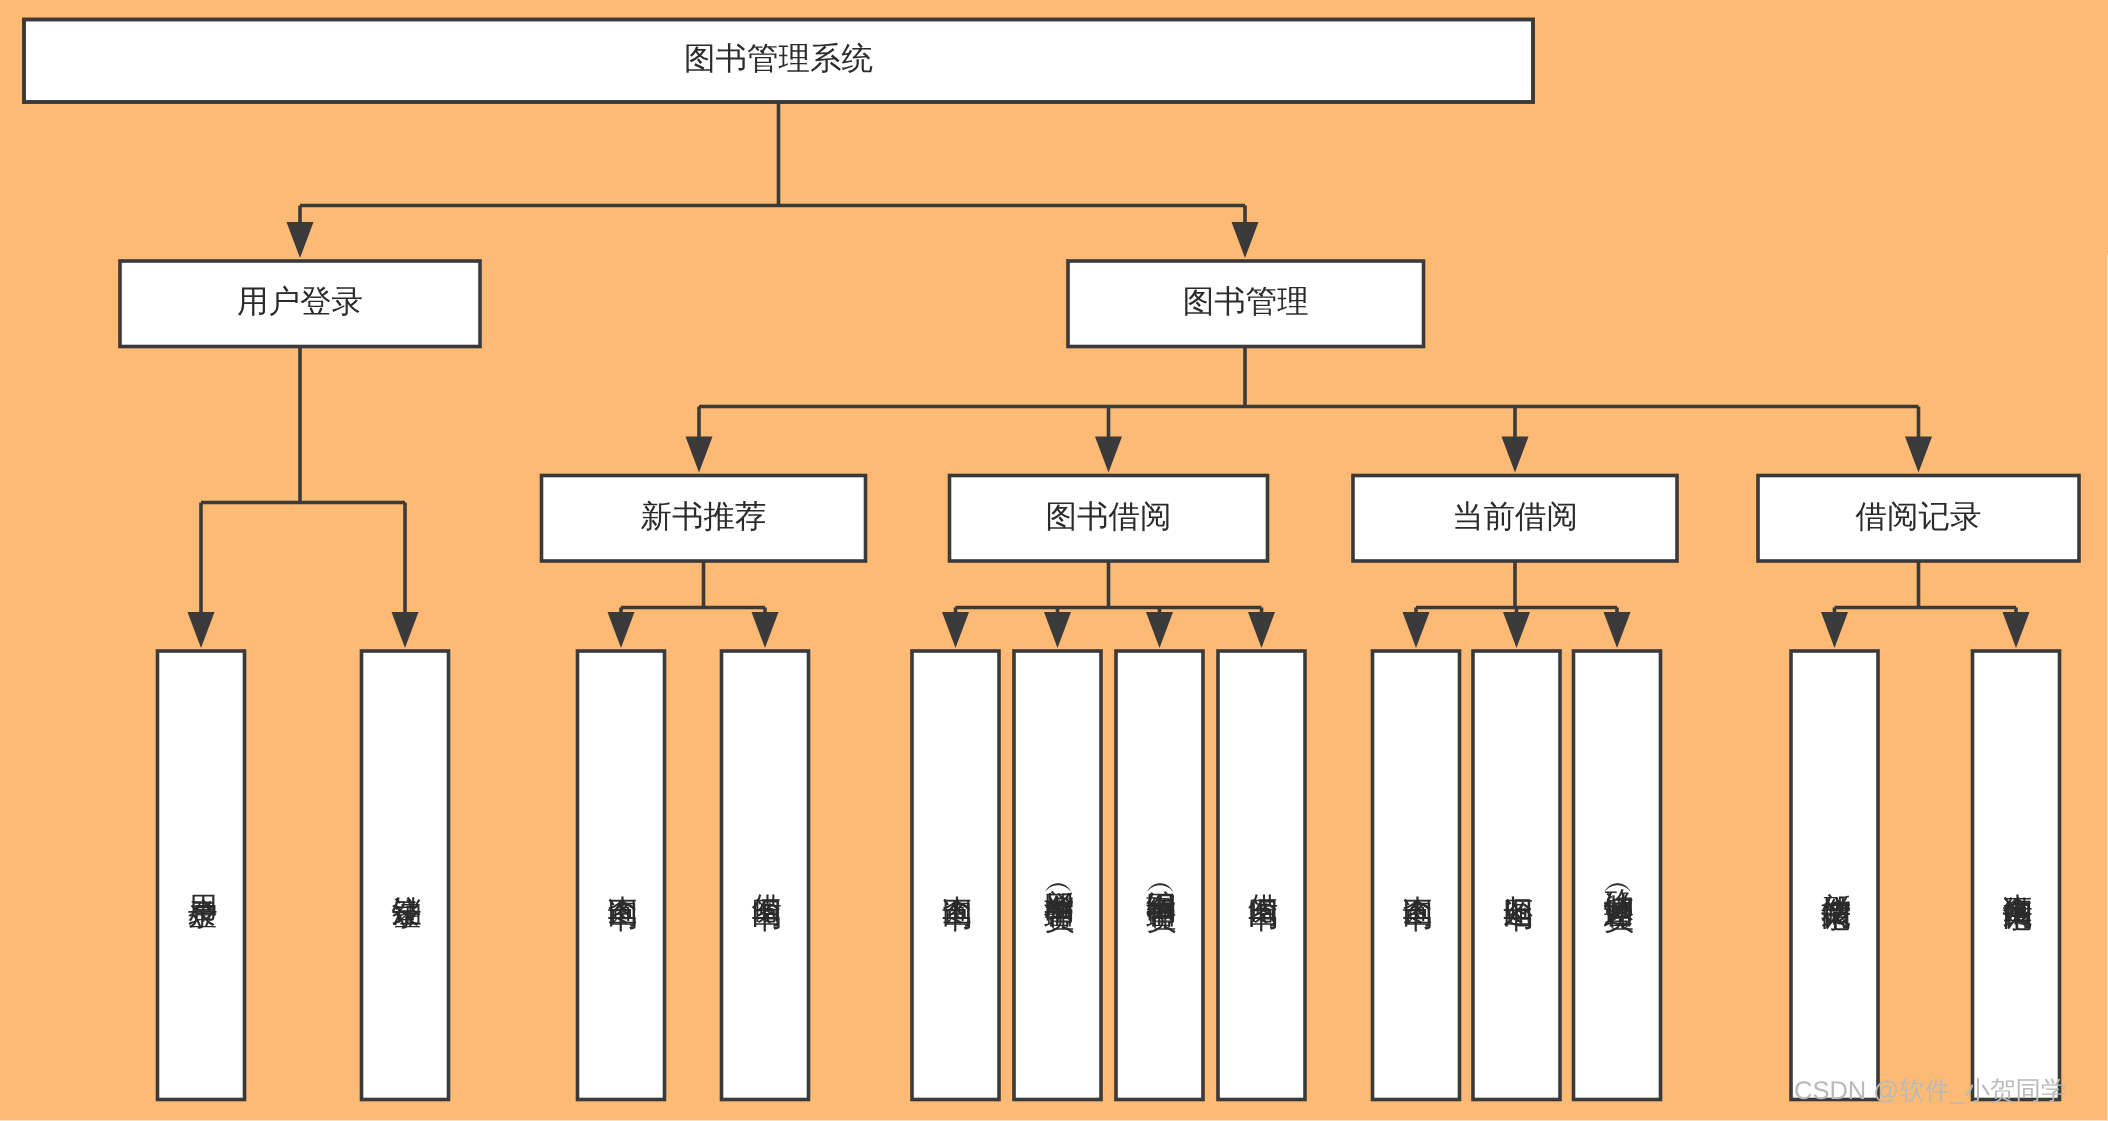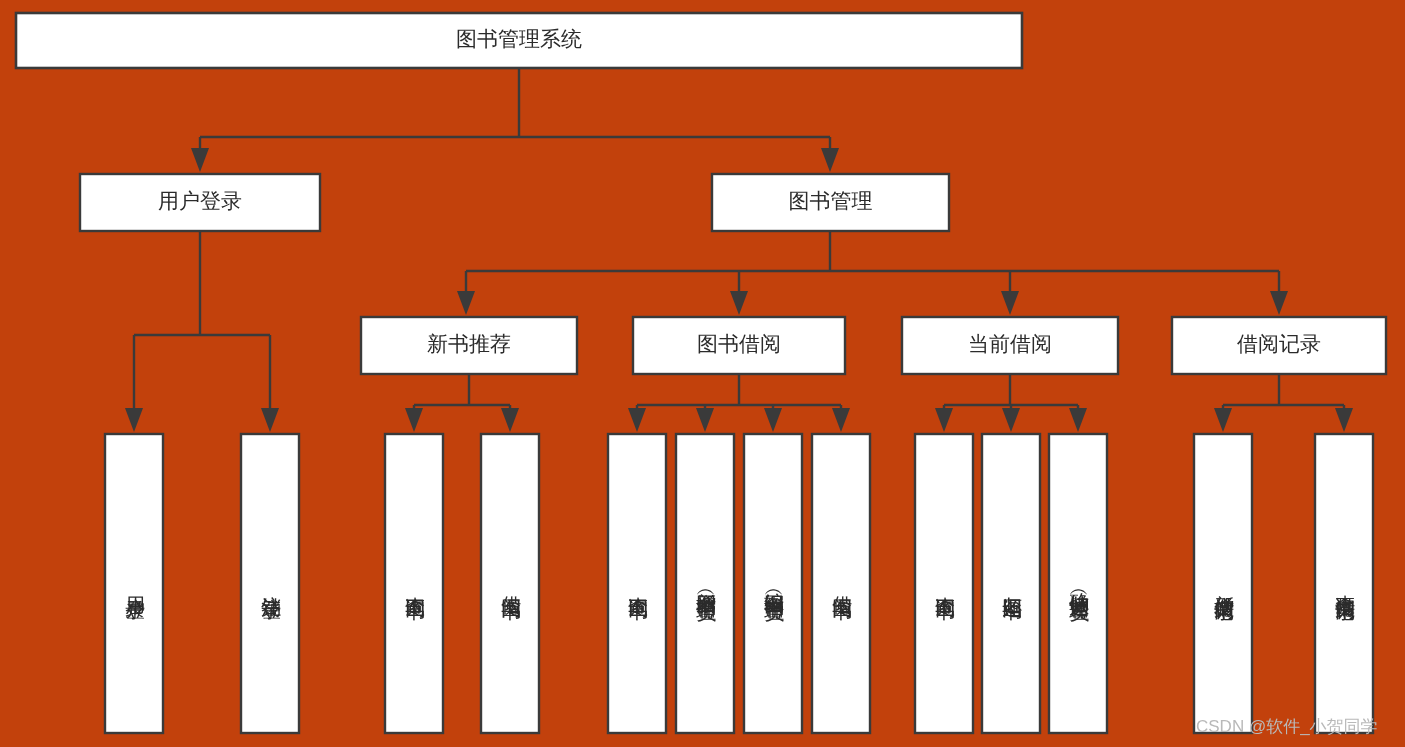--- a/index.html
+++ b/index.html
@@ -11,21 +11,21 @@
   body {
     width: 1405px;
     height: 747px;
     font-family: "Liberation Sans", "DejaVu Sans", sans-serif;
     overflow: hidden;
   }
   #diagram-root {
     position: relative;
     width: 1405px;
     height: 747px;
-    background: #c2410c;
+    background: #fdba74;
   }
   svg.diagram-canvas {
     position: absolute;
     left: 0;
     top: 0;
     width: 1405px;
     height: 747px;
     display: block;
   }
   .node-box {

